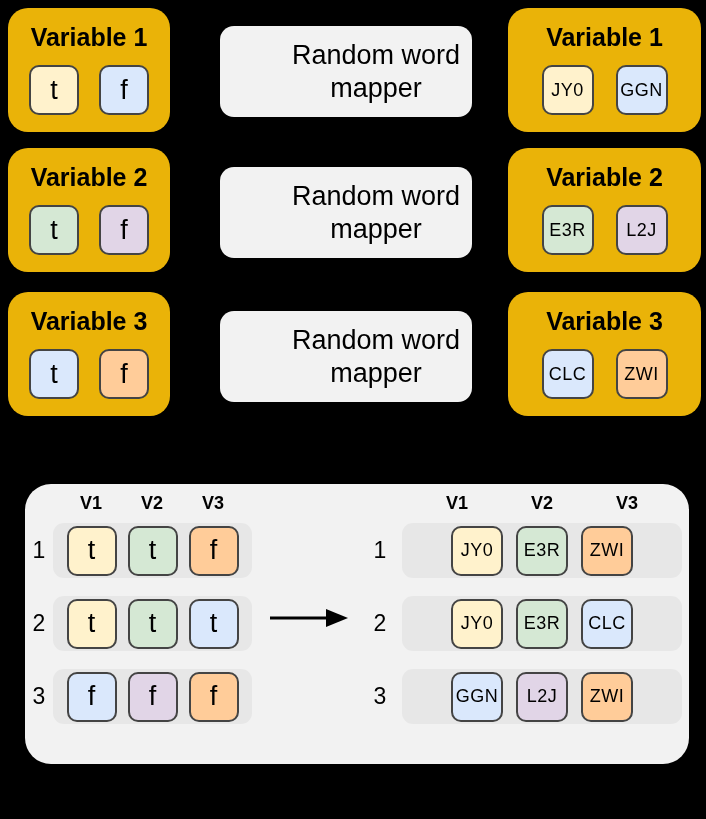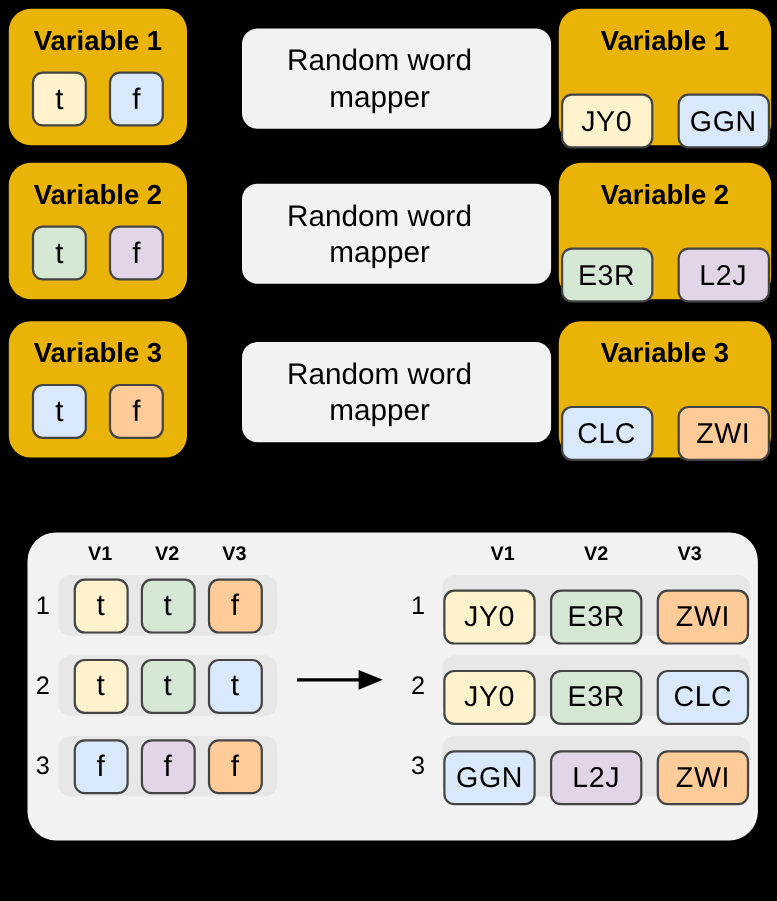--- a/index.html
+++ b/index.html
@@ -18,31 +18,31 @@
   .var-box.in  { left:8px; }
   .var-title { font-size:25px; font-weight:bold; line-height:28px; white-space:nowrap; }
   .chips { display:flex; gap:20px; margin-top:14px; }
   .out .chips { gap:22px; }
 
   .chip {
     height:50px; box-sizing:border-box; border:2.5px solid #444444; border-radius:10px;
     display:flex; align-items:center; justify-content:center; font-size:27px;
   }
   .chip.sm { width:50px; }
-  .chip.word { width:84px; font-size:26px; letter-spacing:0.5px;margin-top:20px; }
+  .chip.word { width:52px; font-size:18px; letter-spacing:0.5px; }
 
   [data-color="yellow"] { background:#FFF2CC; }
   [data-color="blue"]   { background:#DAE8FC; }
   [data-color="green"]  { background:#D5E8D4; }
   [data-color="purple"] { background:#E1D5E7; }
   [data-color="orange"] { background:#FFCC99; }
 
   .mapper {
     position:absolute; left:220px; width:252px; height:91px; background:#F2F2F2;
-    border-radius:14px; display:flex; align-items:center; justify-content:flex-start;padding-left:29px;
+    border-radius:14px; display:flex; align-items:center; justify-content:flex-end;
   }
   .mapper .lbl { width:192px; text-align:center; font-size:27px; line-height:33px; }
 
   
   .panel {
     position:absolute; left:25px; top:484px; width:664px; height:280px;
     background:#F2F2F2; border-radius:26px;
   }
   .vtable { position:absolute; top:6px; }
   .vtable.tleft  { left:0px; }

